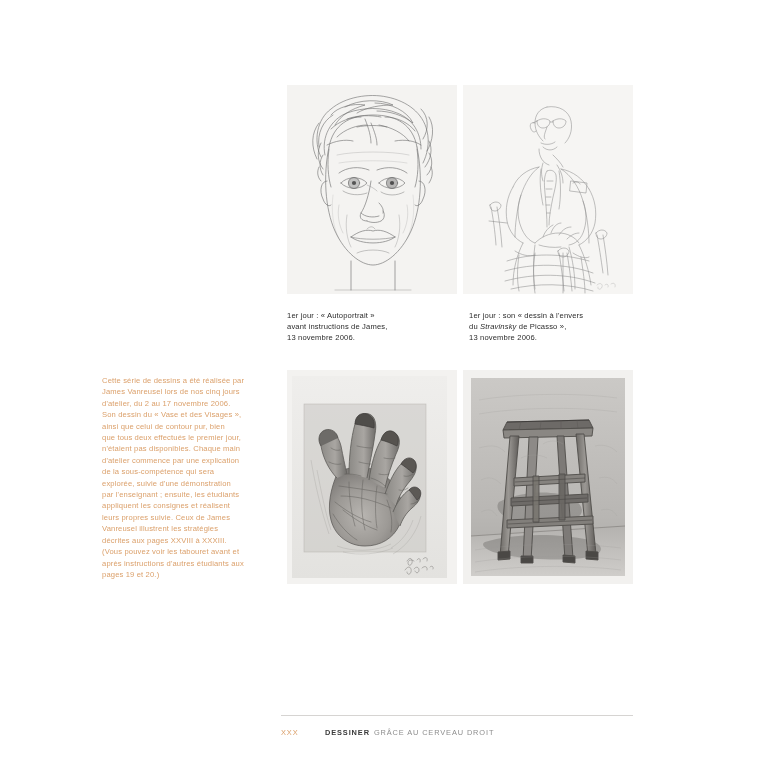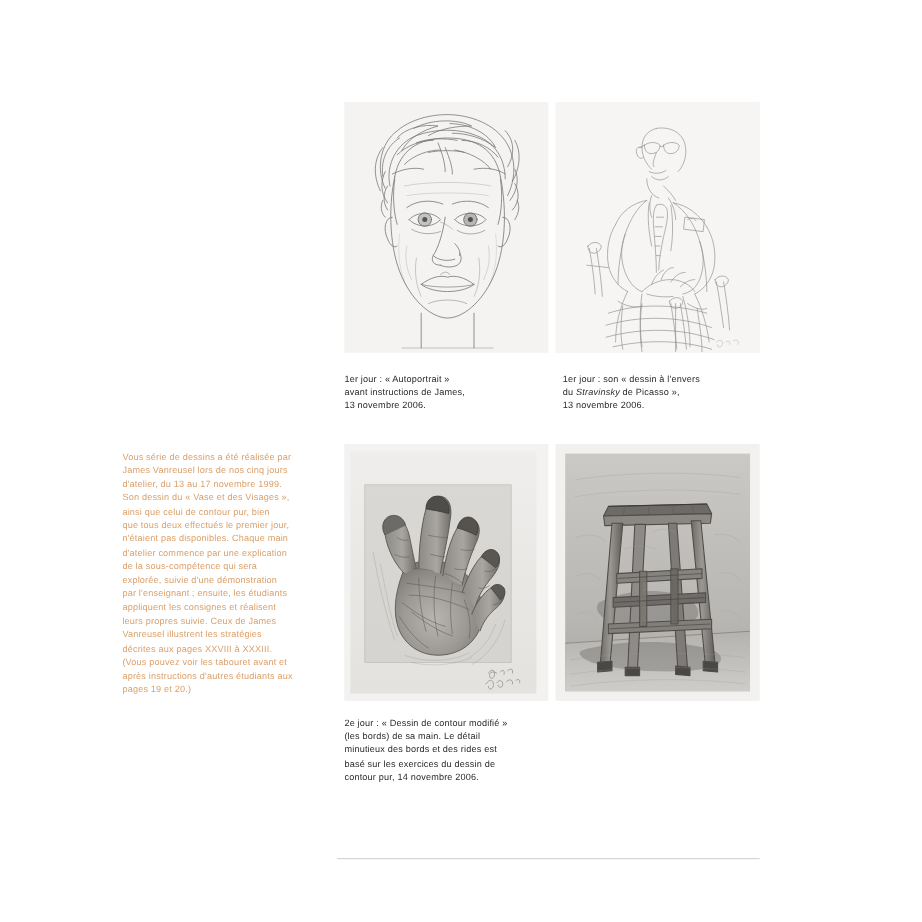--- a/index.html
+++ b/index.html
@@ -448,45 +448,43 @@
     <div>avant instructions de James,</div>
     <div>13 novembre 2006.</div>
   </div>
 
   <div class="caption" id="caption-2">
     <div>1er jour : son « dessin à l'envers</div>
     <div>du <em>Stravinsky</em> de Picasso »,</div>
     <div>13 novembre 2006.</div>
   </div>
 
-  <div class="caption" id="caption-3">
-    <div>2e jour : « Dessin de contour modifié »</div>
-    <div>(les bords) de sa main. Le détail</div>
-    <div>minutieux des bords et des rides est</div>
-    <div>basé sur les exercices du dessin de</div>
-    <div>contour pur, 14 novembre 2006.</div>
-  </div>
 
 
   <div id="sidenote">
-    <div>Vous série de dessins a été réalisée par</div>
+    <div>Cette série de dessins a été réalisée par</div>
     <div>James Vanreusel lors de nos cinq jours</div>
-    <div>d'atelier, du 13 au 17 novembre 1999.</div>
+    <div>d'atelier, du 2 au 17 novembre 2006.</div>
     <div>Son dessin du « Vase et des Visages »,</div>
     <div>ainsi que celui de contour pur, bien</div>
     <div>que tous deux effectués le premier jour,</div>
     <div>n'étaient pas disponibles. Chaque main</div>
     <div>d'atelier commence par une explication</div>
     <div>de la sous-compétence qui sera</div>
     <div>explorée, suivie d'une démonstration</div>
     <div>par l'enseignant ; ensuite, les étudiants</div>
     <div>appliquent les consignes et réalisent</div>
     <div>leurs propres suivie. Ceux de James</div>
     <div>Vanreusel illustrent les stratégies</div>
     <div>décrites aux pages XXVIII à XXXIII.</div>
     <div>(Vous pouvez voir les tabouret avant et</div>
     <div>après instructions d'autres étudiants aux</div>
     <div>pages 19 et 20.)</div>
   </div>
 
   <div id="footer-rule"></div>
+  <div id="footer">
+    <span id="footer-folio">XXX</span>
+    <span id="footer-title-bold">DESSINER</span>
+    <span id="footer-title-rest">GRÂCE AU CERVEAU DROIT</span>
+  </div>
 
 </div>
 
 </body></html>

